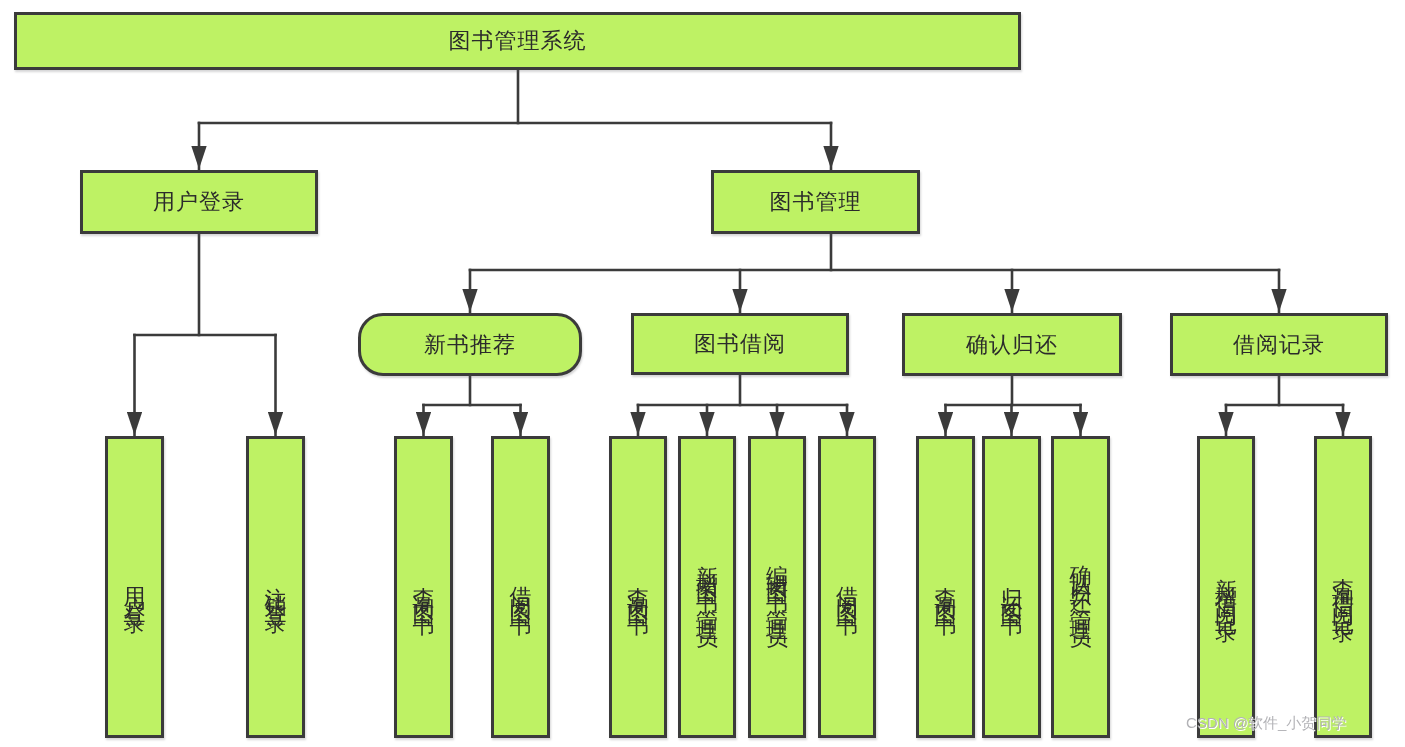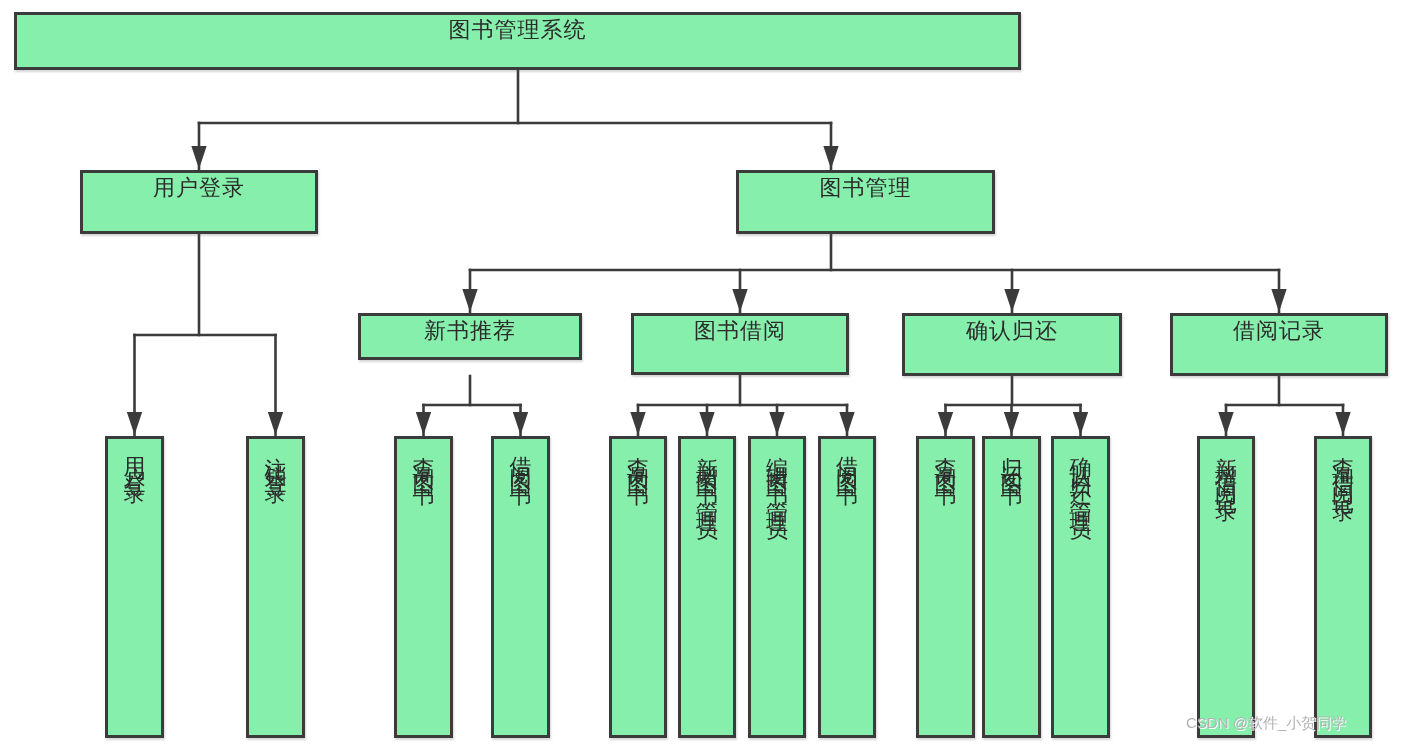--- a/index.html
+++ b/index.html
@@ -28,25 +28,25 @@
   #connectors .ln {
     stroke: var(--line);
     stroke-width: 2.6;
     fill: none;
     stroke-linecap: square;
   }
   #connectors .arrowfill { fill: var(--line); }
 
   .box {
     position: absolute;
-    background: #86efac;
+    background: #bef264;
     border: 3px solid var(--line);
     box-shadow: 1px 2px 2px rgba(90,90,95,0.25);
     display: flex;
-    align-items: flex-start;
+    align-items: center;
     justify-content: center;
     color: var(--text);
     font-size: 22px;
     letter-spacing: 1px;
     z-index: 1;
   }
   .leaf {
     top: 436px;
     height: 302px;
   }
@@ -55,23 +55,23 @@
     text-orientation: mixed;
     letter-spacing: 9px;
     font-size: 22px;
     line-height: 1;
     white-space: nowrap;
   }
 
   
   .b-root   { left: 14px;  top: 12px;  width: 1007px; height: 58px; }
   .b-ulogin { left: 80px;  top: 170px; width: 238px;  height: 64px; }
-  .b-bmgmt  { left: 711px; top: 170px; width: 259px;  height: 64px; margin-left: 25px; }
-
-  .b-newbooks { left: 358px;  top: 313px; width: 224px; height: 47px; }
+  .b-bmgmt  { left: 711px; top: 170px; width: 209px;  height: 64px; }
+
+  .b-newbooks { left: 358px;  top: 313px; width: 224px; height: 63px; border-radius: 25px; }
   .b-bborrow  { left: 631px;  top: 313px; width: 218px; height: 62px; }
   .b-cborrow  { left: 902px;  top: 313px; width: 220px; height: 63px; }
   .b-brecords { left: 1170px; top: 313px; width: 218px; height: 63px; }
 
   .l-ul-login  { left: 105px;  width: 59px; }
   .l-ul-logout { left: 246px;  width: 59px; }
   .l-nb-query  { left: 394px;  width: 59px; }
   .l-nb-borrow { left: 491px;  width: 59px; }
   .l-bb-query  { left: 609px;  width: 58px; }
   .l-bb-add    { left: 678px;  width: 58px; }

